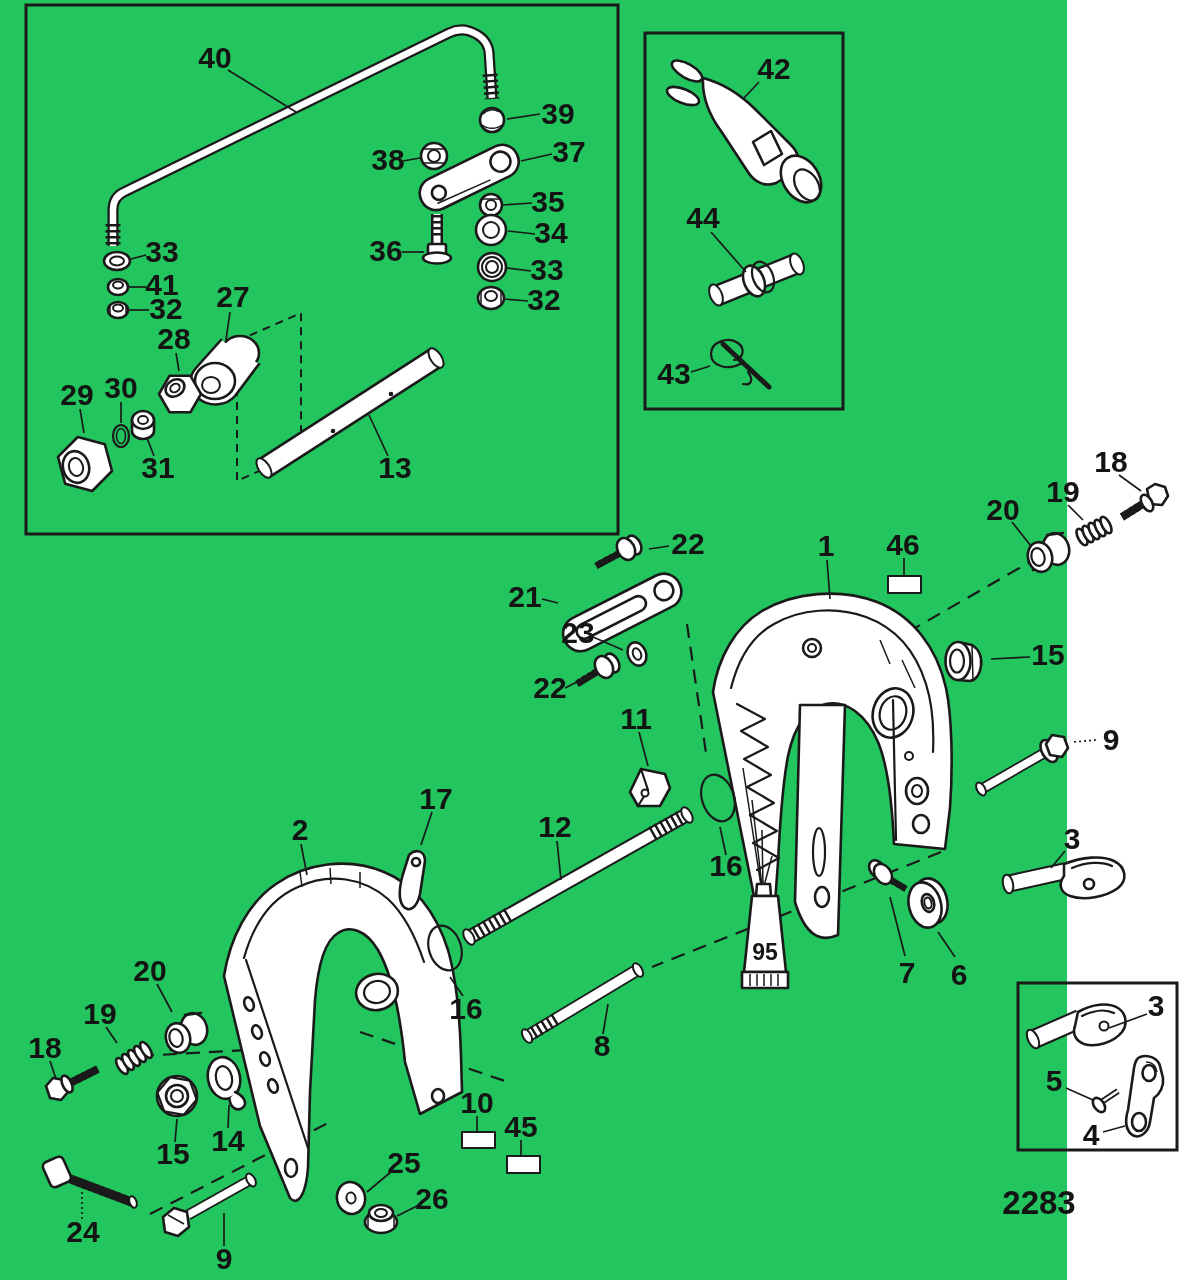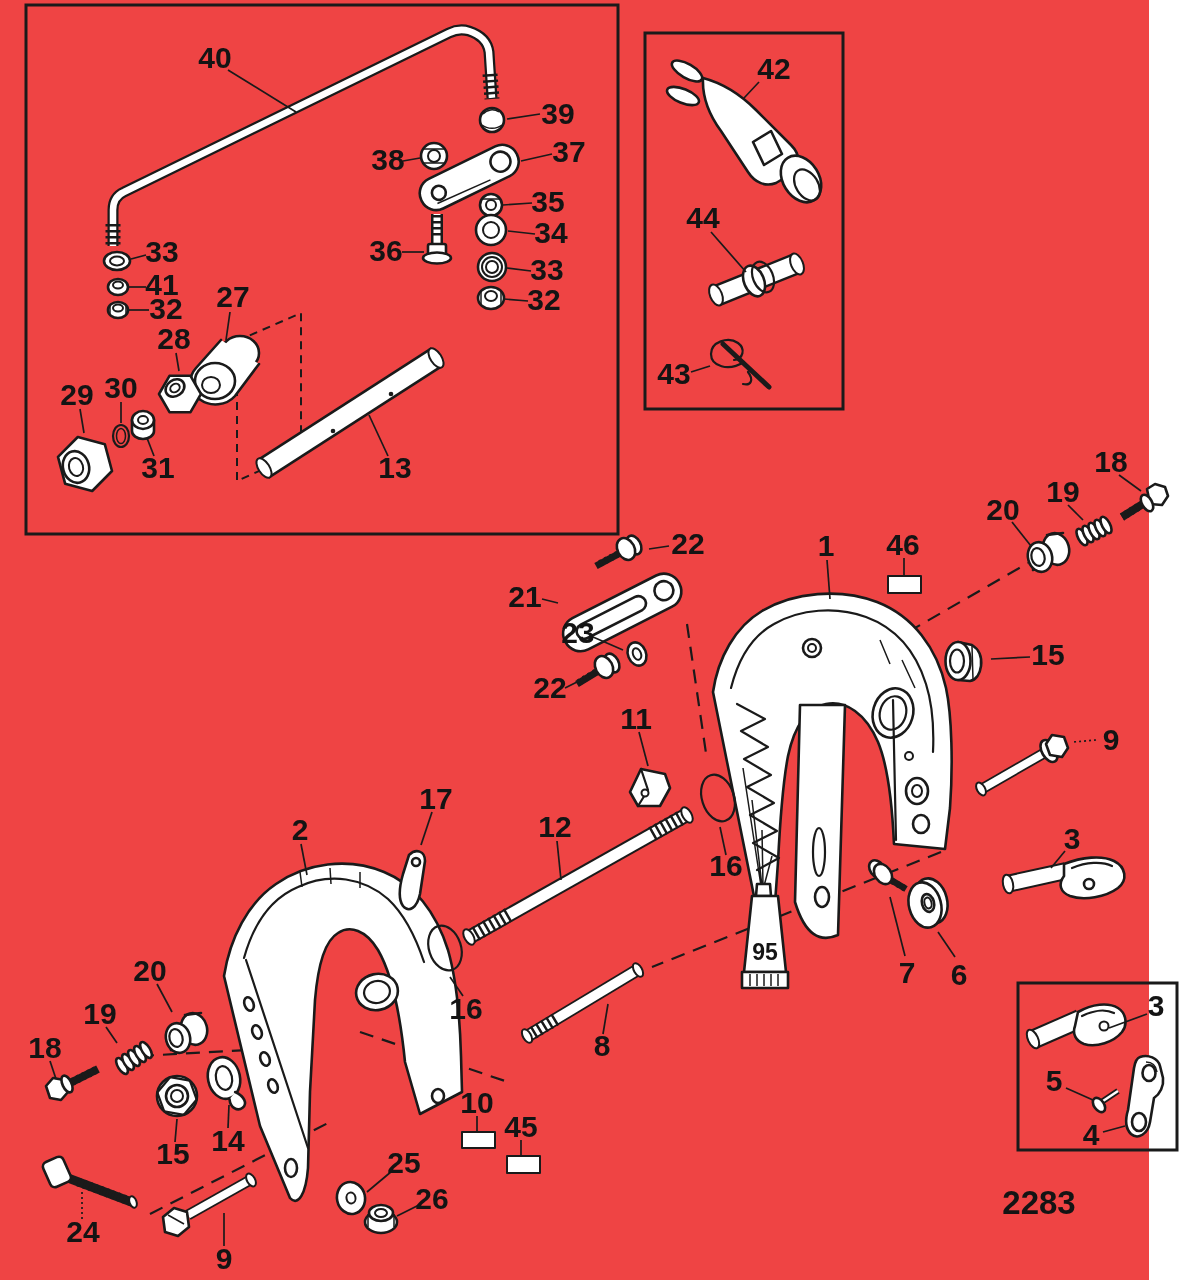--- a/index.html
+++ b/index.html
@@ -1,16 +1,16 @@
 <!DOCTYPE html>
 <html><head>
 <meta charset="utf-8">
 <style>
   html,body { margin:0; padding:0; background:#ffffff; }
-  .stage { position:relative; width:1149px; height:1280px; background:#ef4444;
+  .stage { position:relative; width:1067px; height:1280px; background:#22c55e;
            font-family:"Liberation Sans", sans-serif; }
   svg { display:block; }
   
   .p  { fill:#ffffff; stroke:#1a1a1a; stroke-width:2.6; stroke-linejoin:round; stroke-linecap:round; }
   .pt { fill:#ffffff; stroke:#1a1a1a; stroke-width:2; stroke-linejoin:round; }
   .pn { fill:none; stroke:#1a1a1a; stroke-width:2.2; stroke-linejoin:round; stroke-linecap:round; }
   .tn { fill:none; stroke:#1a1a1a; stroke-width:1.5; }
   .ink{ fill:none; stroke:#1a1a1a; }
   .wht{ fill:none; stroke:#ffffff; }
   .ld { fill:none; stroke:#1a1a1a; stroke-width:1.7; }

